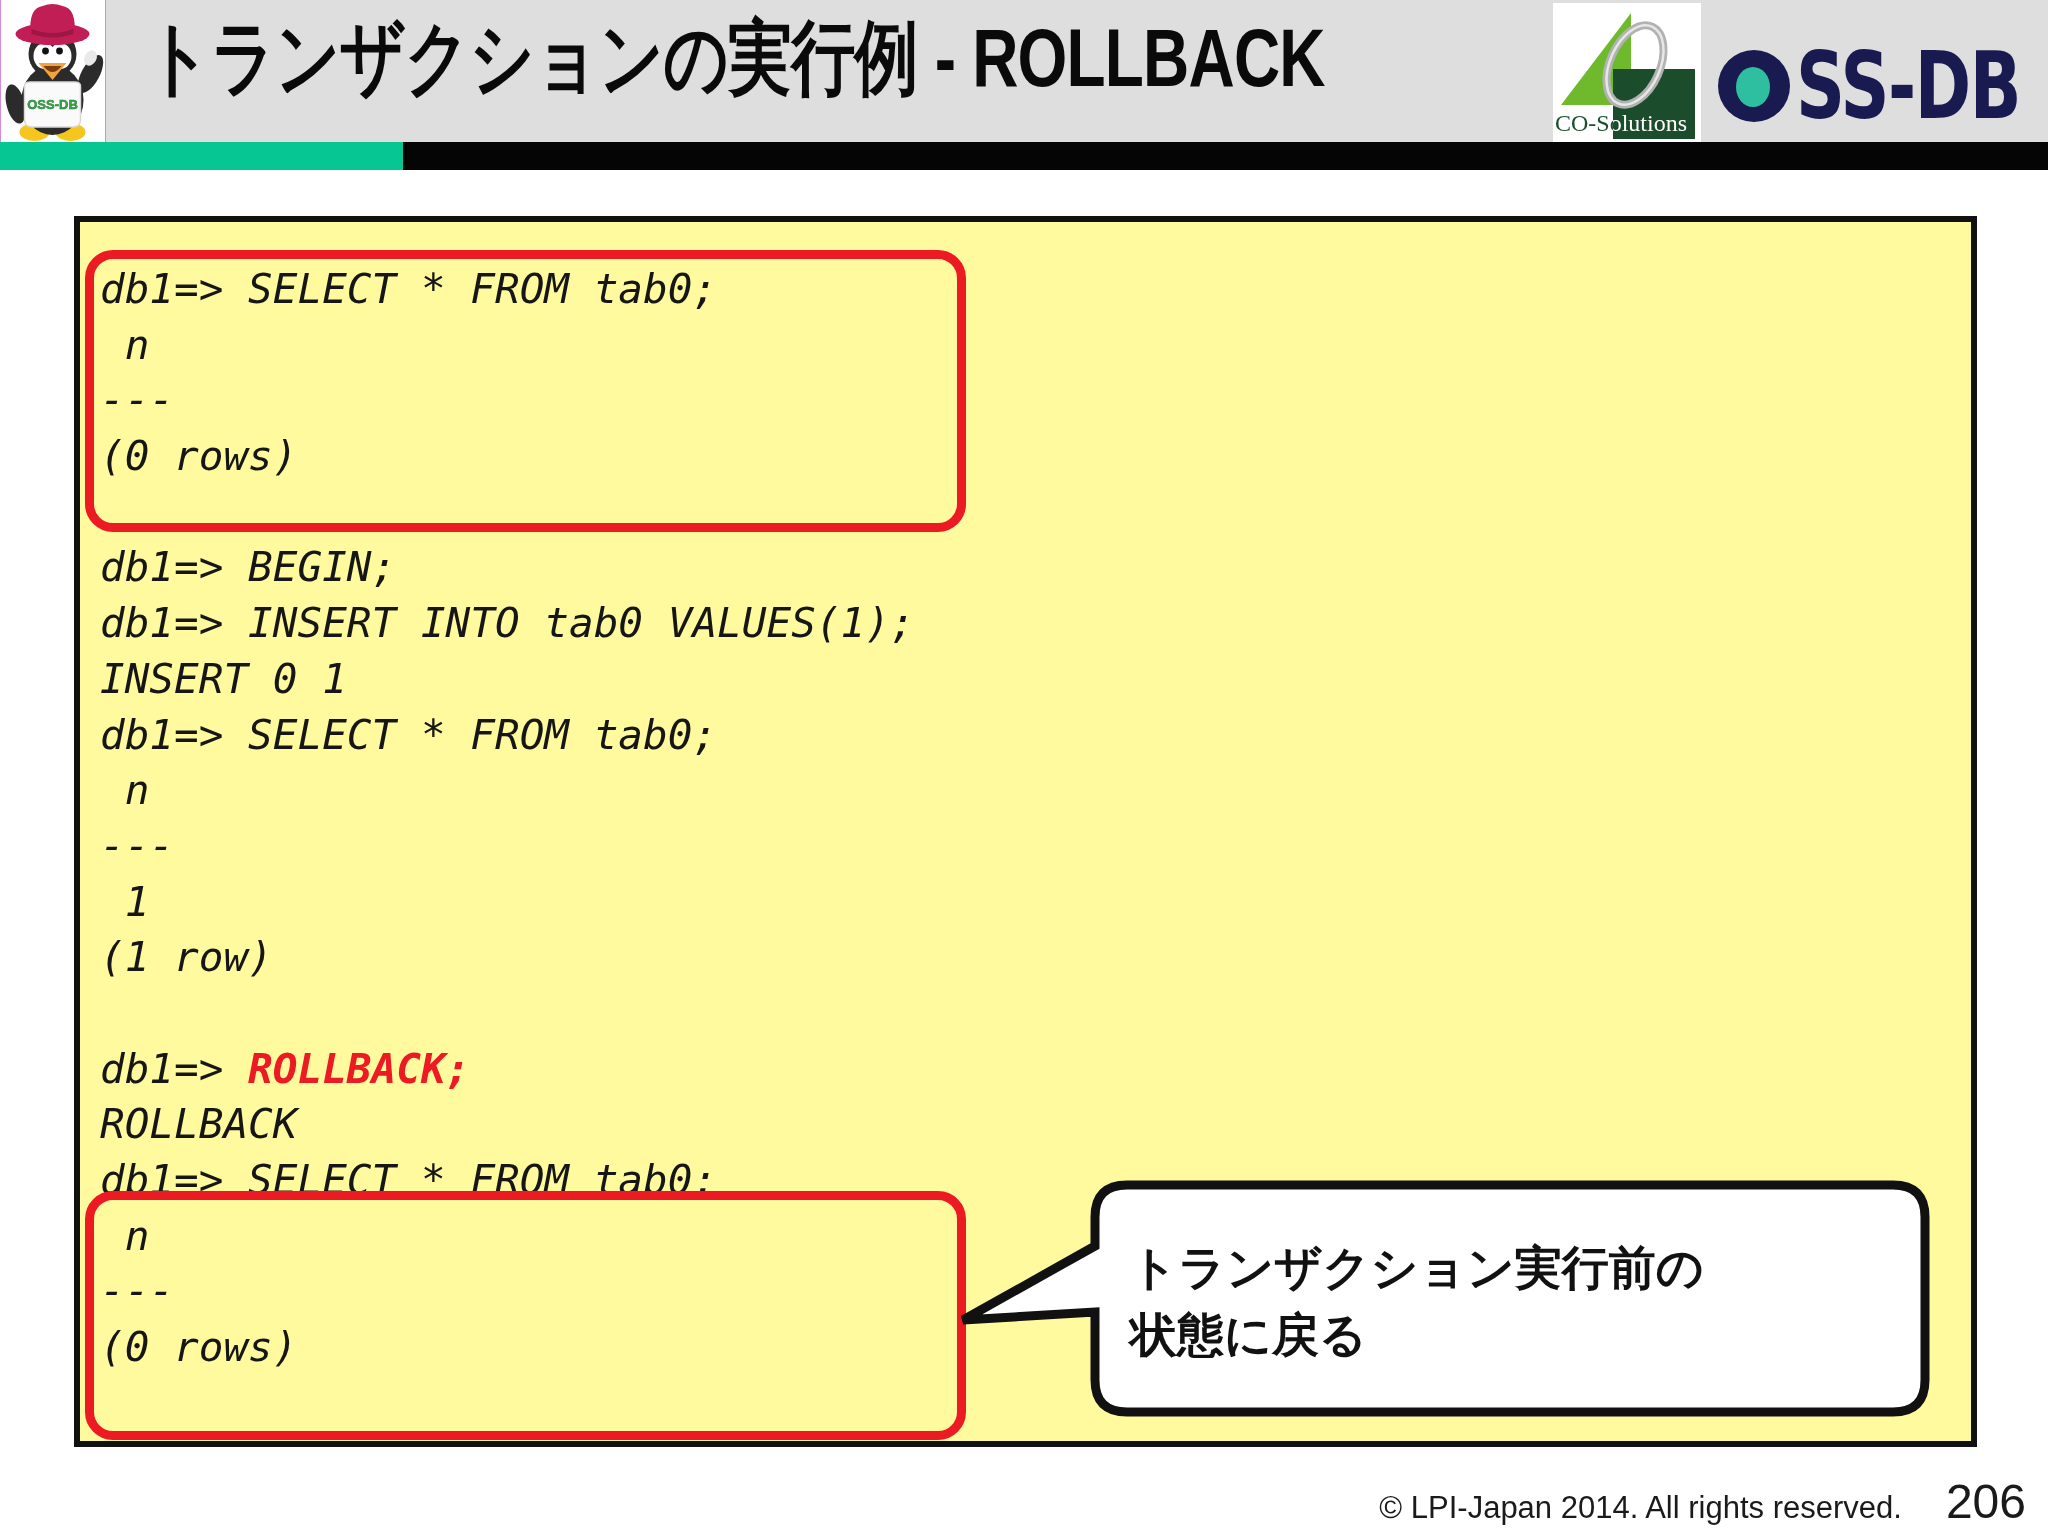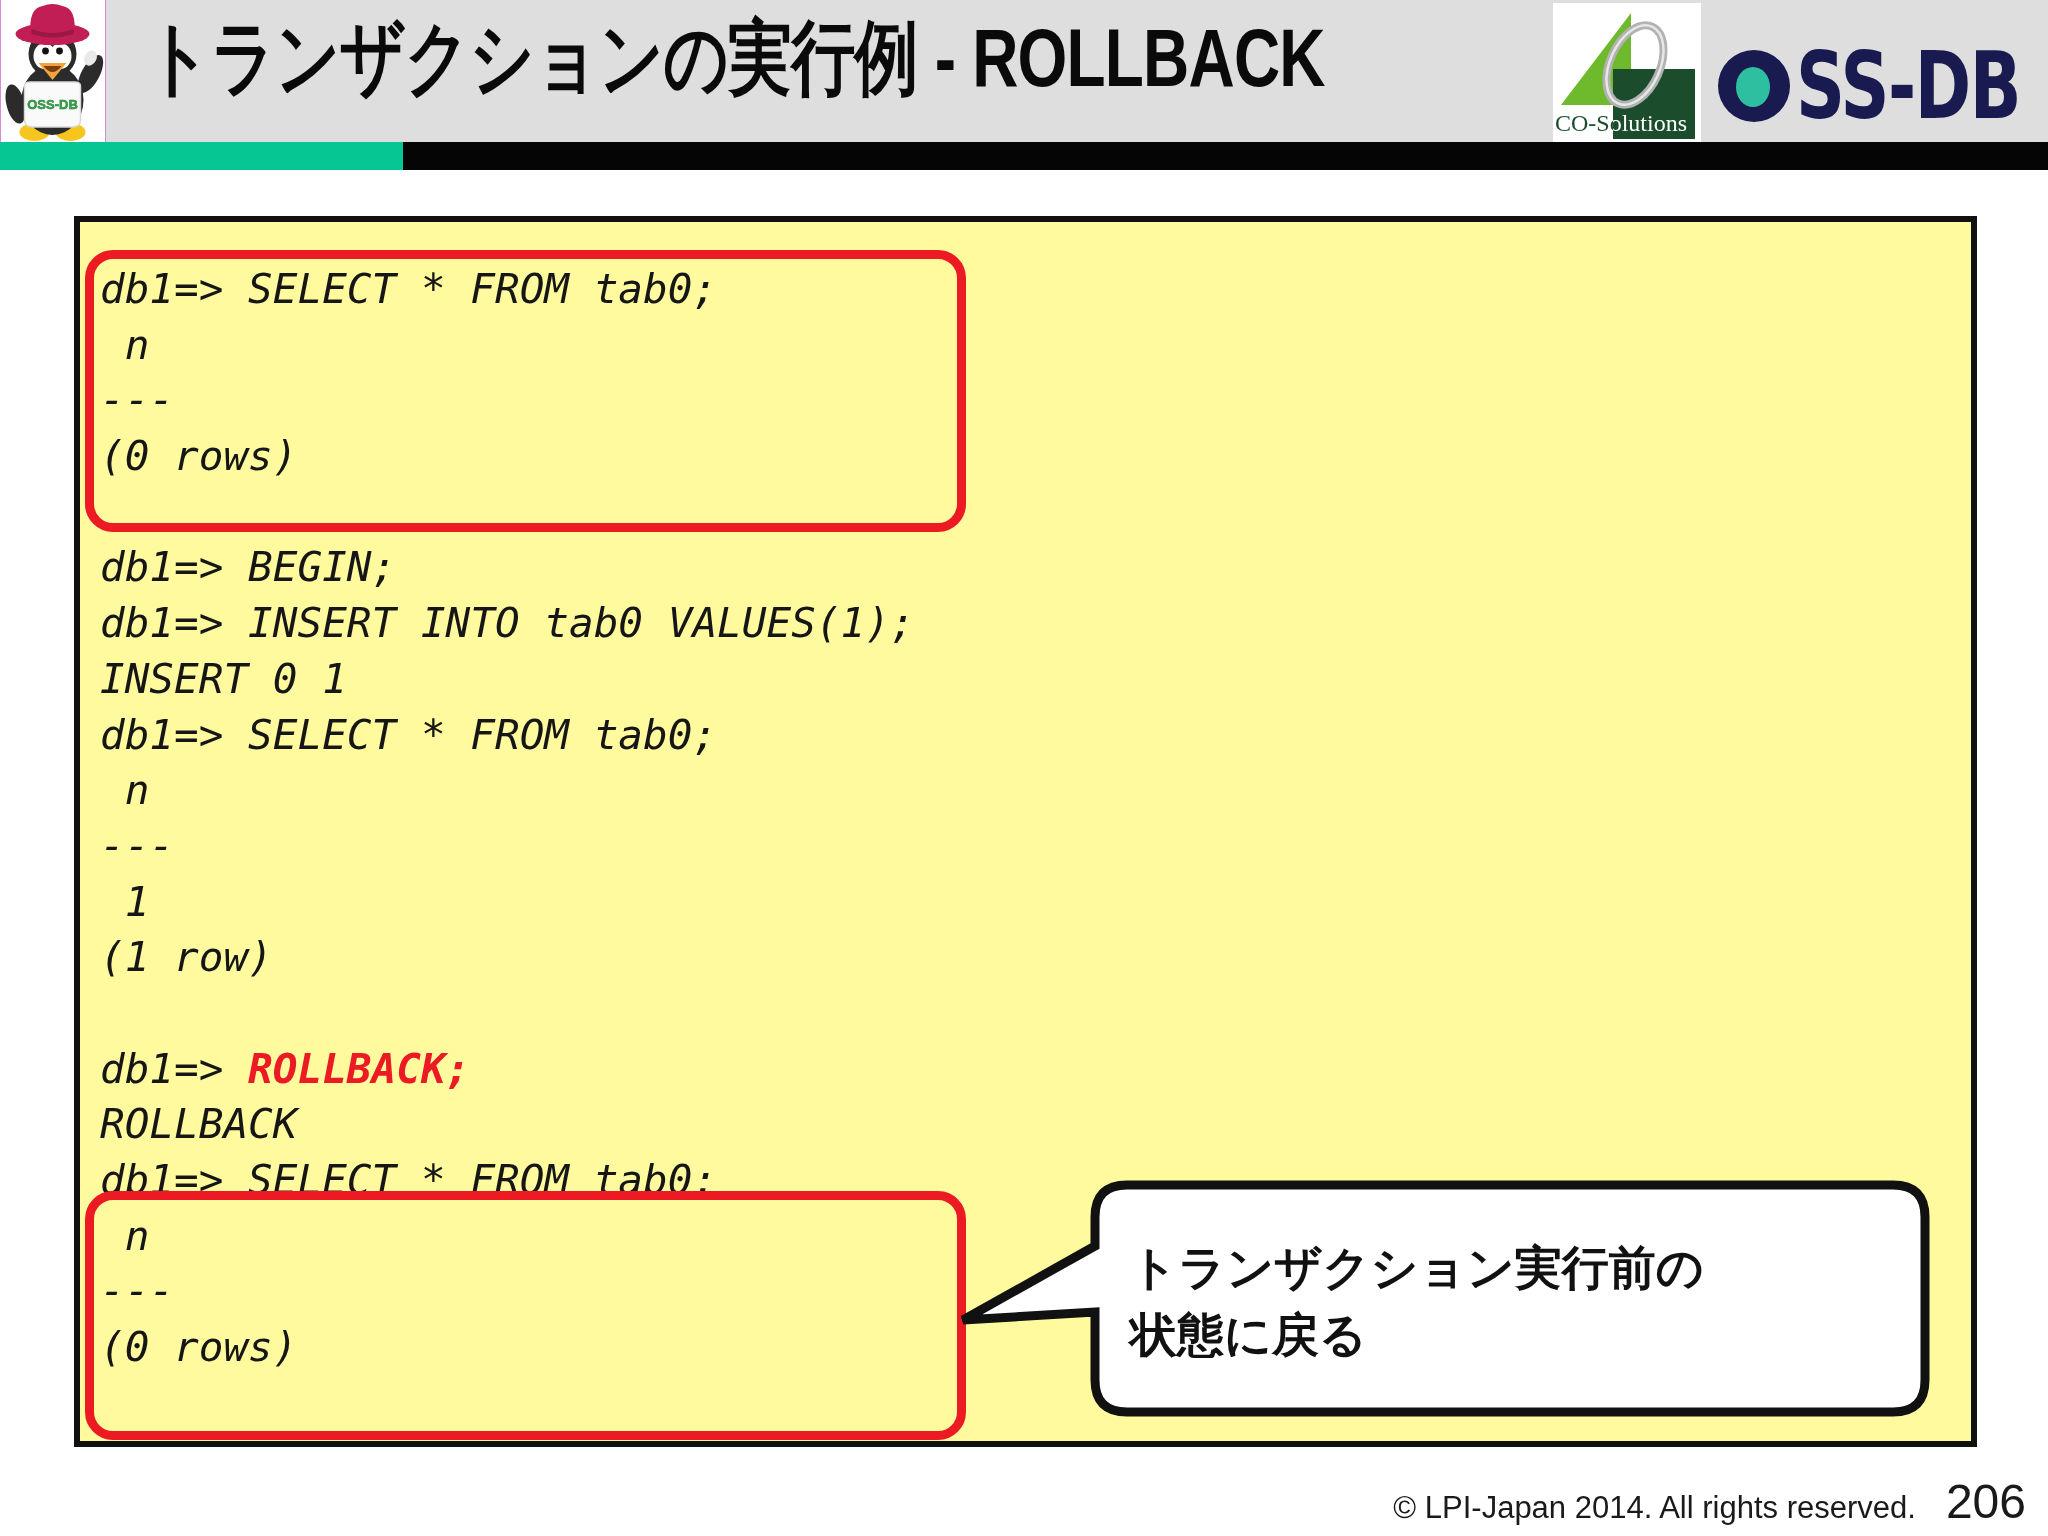--- a/index.html
+++ b/index.html
@@ -36,21 +36,21 @@
   .hl-box.second{left:85px;top:1191px;width:881px;height:249px;}
 
   
   .bubble-svg{position:absolute;left:0;top:0;width:2048px;height:1536px;pointer-events:none;}
   .callout-text{position:absolute;left:1130px;top:1234px;font-weight:bold;font-size:47px;
        line-height:67px;color:#111111;white-space:nowrap;}
 
   
   .footer{position:absolute;right:22px;top:1474px;display:flex;align-items:baseline;}
   .copyright{font-size:31px;color:#1a1a1a;}
-  .page-number{font-size:48px;color:#1a1a1a;margin-left:30px;}
+  .page-number{font-size:48px;color:#1a1a1a;margin-left:44px;}
 </style>
 </head>
 <body>
 
 <div class="header-band"></div>
 
 <div class="mascot-box">
   <svg width="106" height="142" viewBox="0 0 105 142">
     <rect x="0" y="0" width="105" height="142" fill="#ffffff"></rect>
 

